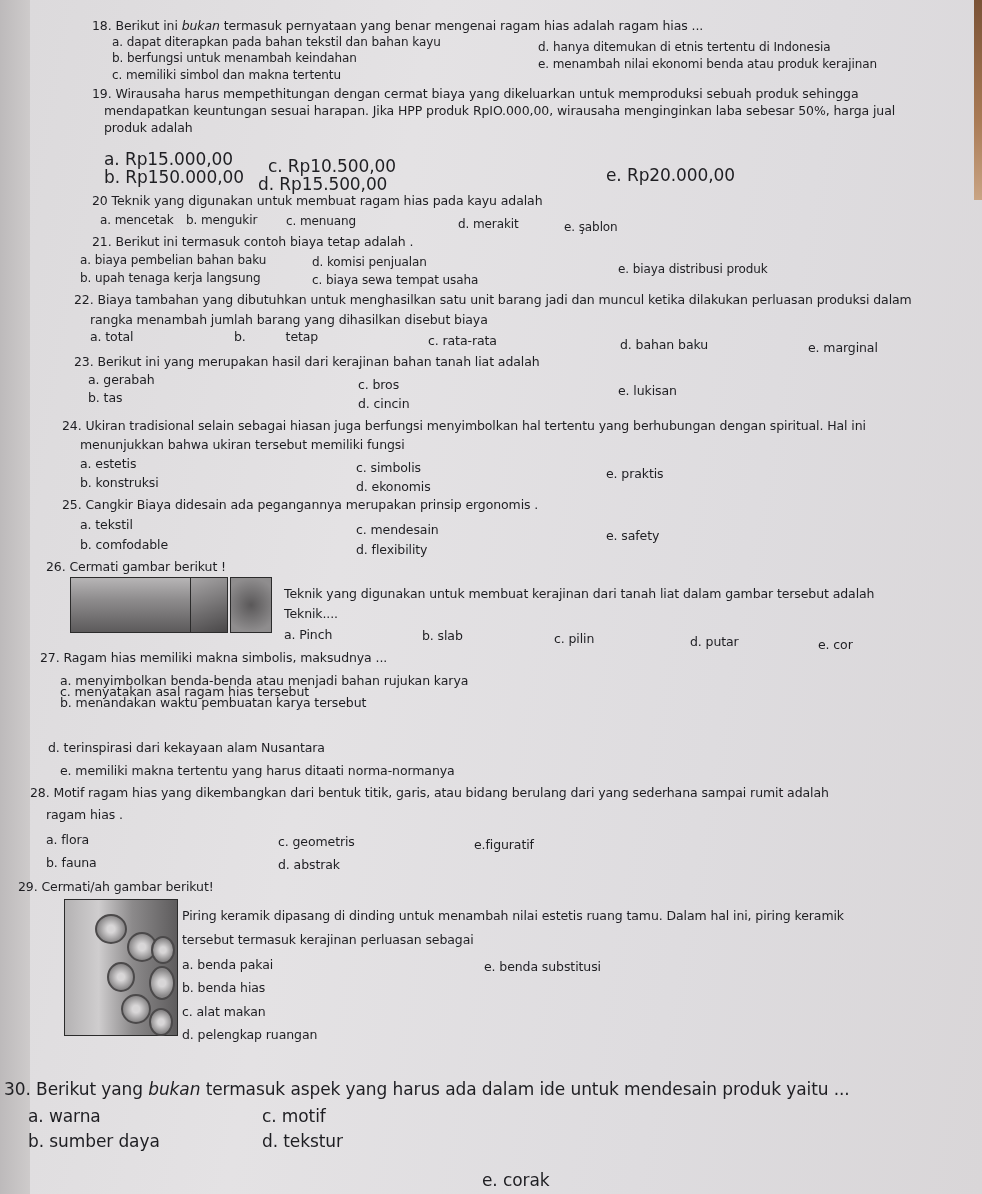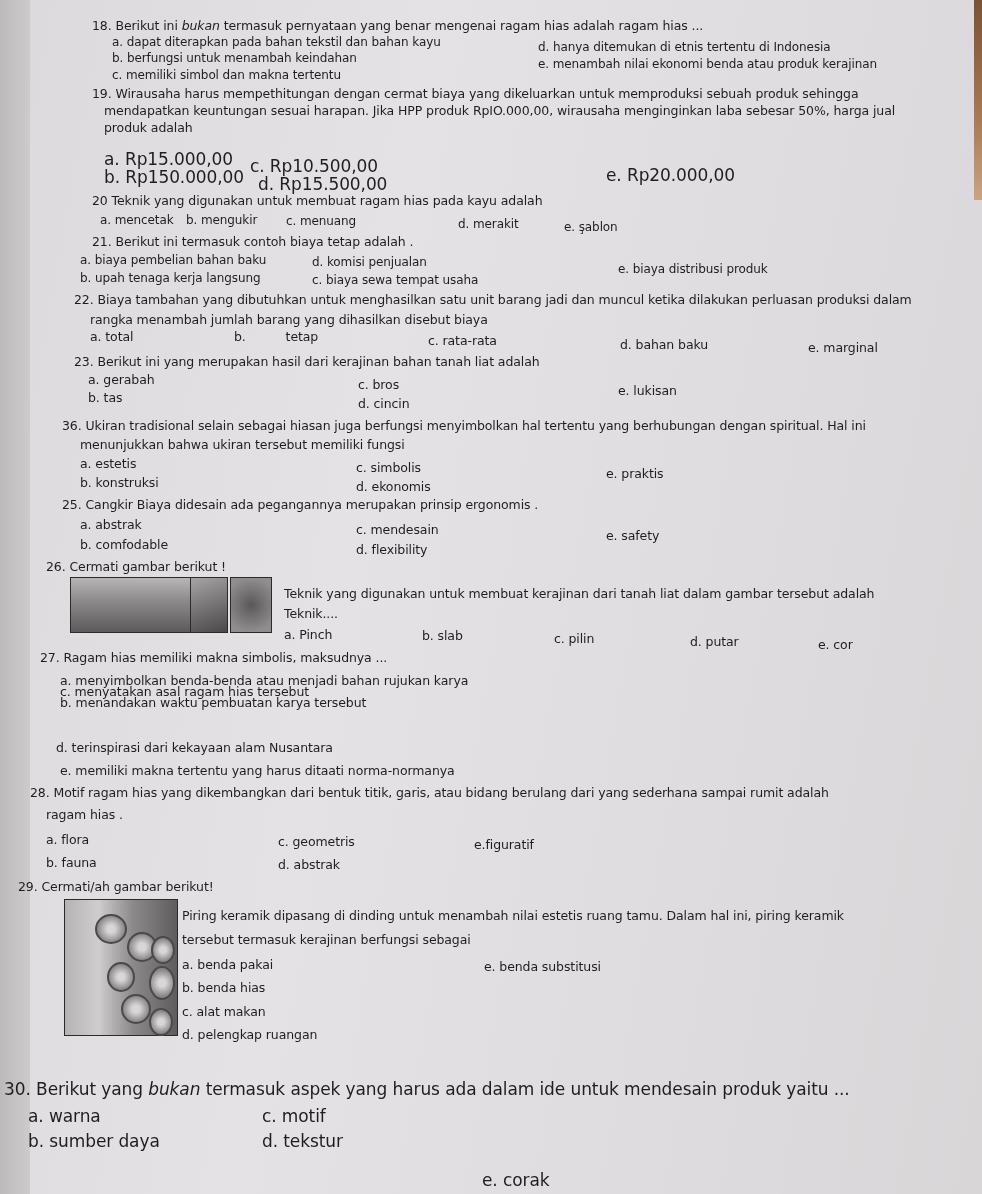--- a/index.html
+++ b/index.html
@@ -55,21 +55,21 @@
 <div class="t s" style="left:538px;top:56px">e. menambah nilai ekonomi benda atau produk kerajinan</div>
 
 <div class="t" style="left:92px;top:86px">
   <span>19.</span>
   <span>Wirausaha harus mempethitungan dengan cermat biaya yang dikeluarkan untuk memproduksi sebuah produk sehingga</span>
 </div>
 <div class="t" style="left:104px;top:103px">mendapatkan keuntungan sesuai harapan. Jika HPP produk RpIO.000,00, wirausaha menginginkan laba sebesar 50%, harga jual</div>
 <div class="t" style="left:104px;top:120px">produk adalah</div>
 <div class="t l" style="left:104px;top:150px">a.  Rp15.000,00</div>
 <div class="t l" style="left:104px;top:168px">b.  Rp150.000,00</div>
-<div class="t l" style="left:250px;top:157px">c. Rp10.500,00</div>
+<div class="t l" style="left:268px;top:157px">c. Rp10.500,00</div>
 <div class="t l" style="left:258px;top:175px">d. Rp15.500,00</div>
 <div class="t l" style="left:606px;top:166px">e. Rp20.000,00</div>
 
 <div class="t" style="left:92px;top:193px">
   <span>20</span>
   <span>Teknik yang digunakan untuk membuat ragam hias pada kayu adalah</span>
 </div>
 <div class="t s" style="left:100px;top:212px">a. mencetak</div>
 <div class="t s" style="left:186px;top:212px">b. mengukir</div>
 <div class="t s" style="left:286px;top:213px">c. menuang</div>
@@ -104,35 +104,35 @@
   <span>23.</span>
   <span>Berikut ini yang merupakan hasil dari kerajinan bahan tanah liat adalah</span>
 </div>
 <div class="t" style="left:88px;top:372px">a. gerabah</div>
 <div class="t" style="left:88px;top:390px">b. tas</div>
 <div class="t" style="left:358px;top:377px">c. bros</div>
 <div class="t" style="left:358px;top:396px">d. cincin</div>
 <div class="t" style="left:618px;top:383px">e. lukisan</div>
 
 <div class="t" style="left:62px;top:418px">
-  <span>36.</span>
+  <span>24.</span>
   <span>Ukiran tradisional selain sebagai hiasan juga berfungsi menyimbolkan hal tertentu yang berhubungan dengan spiritual. Hal ini</span>
 </div>
 <div class="t" style="left:80px;top:437px">menunjukkan bahwa ukiran tersebut memiliki fungsi</div>
 <div class="t" style="left:80px;top:456px">a.   estetis</div>
 <div class="t" style="left:80px;top:475px">b.   konstruksi</div>
 <div class="t" style="left:356px;top:460px">c. simbolis</div>
 <div class="t" style="left:356px;top:479px">d. ekonomis</div>
 <div class="t" style="left:606px;top:466px">e. praktis</div>
 
 <div class="t" style="left:62px;top:497px">
   <span>25.</span>
   <span>Cangkir Biaya didesain ada pegangannya merupakan prinsip ergonomis .</span>
 </div>
-<div class="t" style="left:80px;top:517px">a. abstrak</div>
+<div class="t" style="left:80px;top:517px">a. tekstil</div>
 <div class="t" style="left:80px;top:537px">b.   comfodable</div>
 <div class="t" style="left:356px;top:522px">c. mendesain</div>
 <div class="t" style="left:356px;top:542px">d. flexibility</div>
 <div class="t" style="left:606px;top:528px">e. safety</div>
 
 <div class="t" style="left:46px;top:559px">
   <span>26.</span>
   <span>Cermati gambar berikut !</span>
 </div>
 <div class="img q26a"></div>
@@ -146,21 +146,21 @@
 <div class="t" style="left:690px;top:634px">d. putar</div>
 <div class="t" style="left:818px;top:637px">e. cor</div>
 
 <div class="t" style="left:40px;top:650px">
   <span>27.</span>
   <span>Ragam hias memiliki makna simbolis, maksudnya ...</span>
 </div>
 <div class="t" style="left:60px;top:673px">a.   menyimbolkan benda-benda atau menjadi bahan rujukan karya</div>
 <div class="t" style="left:60px;top:695px">b.   menandakan waktu pembuatan karya tersebut</div>
 <div class="t" style="left:60px;top:684px">c.   menyatakan asal ragam hias tersebut</div>
-<div class="t" style="left:56px;top:740px">d.   terinspirasi dari kekayaan alam Nusantara</div>
+<div class="t" style="left:48px;top:740px">d.   terinspirasi dari kekayaan alam Nusantara</div>
 <div class="t" style="left:60px;top:763px">e.   memiliki makna tertentu yang harus ditaati norma-normanya</div>
 
 <div class="t" style="left:30px;top:785px">
   <span>28.</span>
   <span>Motif ragam hias yang dikembangkan dari bentuk titik, garis, atau bidang berulang dari yang sederhana sampai rumit adalah</span>
 </div>
 <div class="t" style="left:46px;top:807px">ragam hias .</div>
 <div class="t" style="left:46px;top:832px">a.   flora</div>
 <div class="t" style="left:46px;top:855px">b.   fauna</div>
 <div class="t" style="left:278px;top:834px">c. geometris</div>
@@ -174,21 +174,21 @@
 <div class="img q29">
   <div class="plate" style="left:30px;top:14px;width:28px;height:26px"></div>
   <div class="plate" style="left:62px;top:32px;width:26px;height:26px"></div>
   <div class="plate" style="left:86px;top:36px;width:20px;height:24px"></div>
   <div class="plate" style="left:42px;top:62px;width:24px;height:26px"></div>
   <div class="plate" style="left:84px;top:66px;width:22px;height:30px"></div>
   <div class="plate" style="left:56px;top:94px;width:26px;height:26px"></div>
   <div class="plate" style="left:84px;top:108px;width:20px;height:24px"></div>
 </div>
 <div class="t" style="left:182px;top:908px">Piring keramik dipasang di dinding untuk menambah nilai estetis ruang tamu. Dalam hal ini, piring keramik</div>
-<div class="t" style="left:182px;top:932px">tersebut termasuk kerajinan berfungsi sebagai</div>
+<div class="t" style="left:182px;top:932px">tersebut termasuk kerajinan perluasan sebagai</div>
 <div class="t" style="left:182px;top:957px">a.   benda pakai</div>
 <div class="t" style="left:182px;top:980px">b.   benda hias</div>
 <div class="t" style="left:182px;top:1004px">c.   alat makan</div>
 <div class="t" style="left:182px;top:1027px">d.   pelengkap ruangan</div>
 <div class="t" style="left:484px;top:959px">e. benda substitusi</div>
 
 <div class="t l" style="left:4px;top:1080px">
   <span>30.</span>
   <span>Berikut yang </span><em>bukan</em><span> termasuk aspek yang harus ada dalam ide untuk mendesain produk yaitu ...</span>
 </div>

